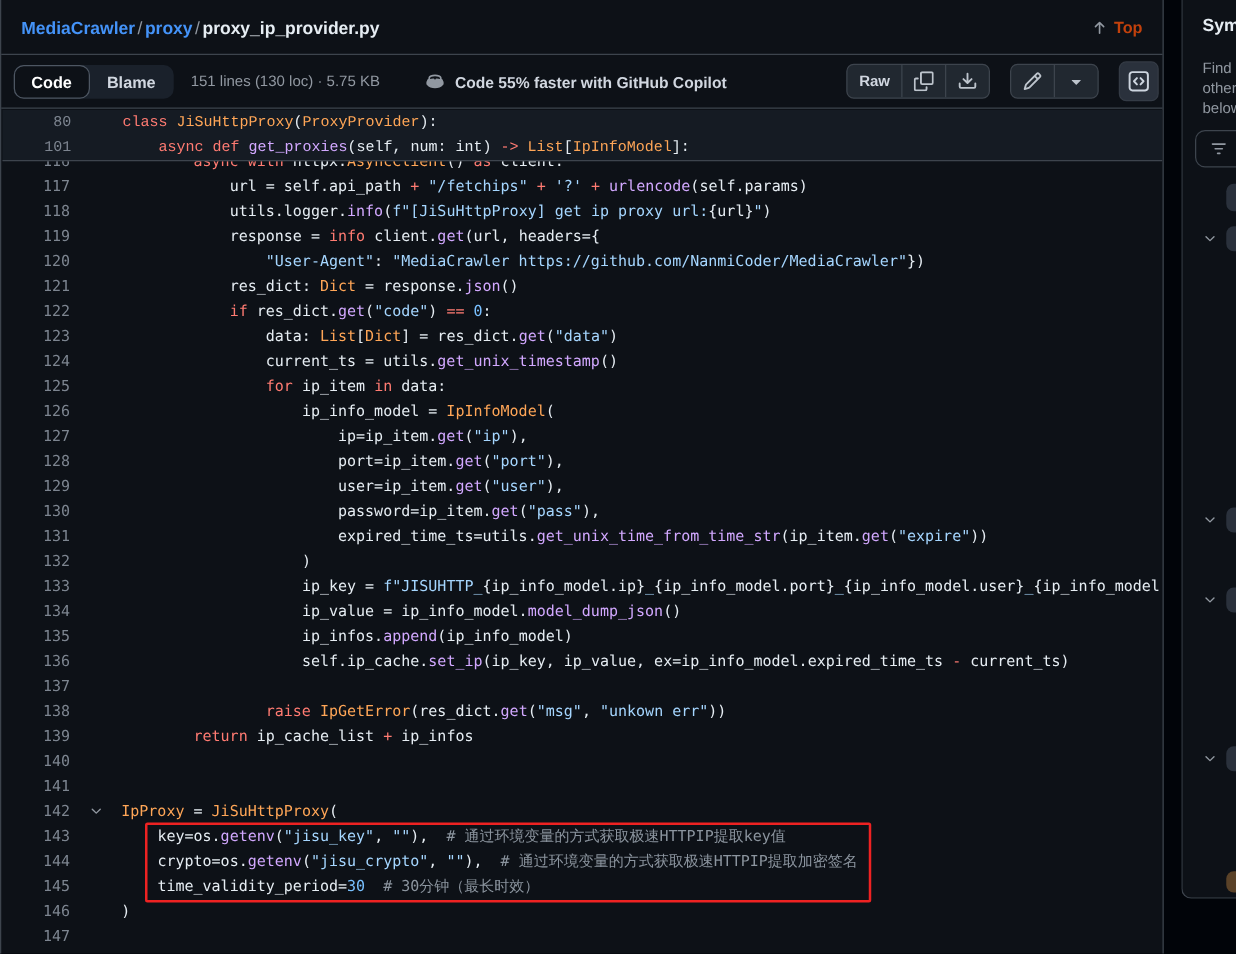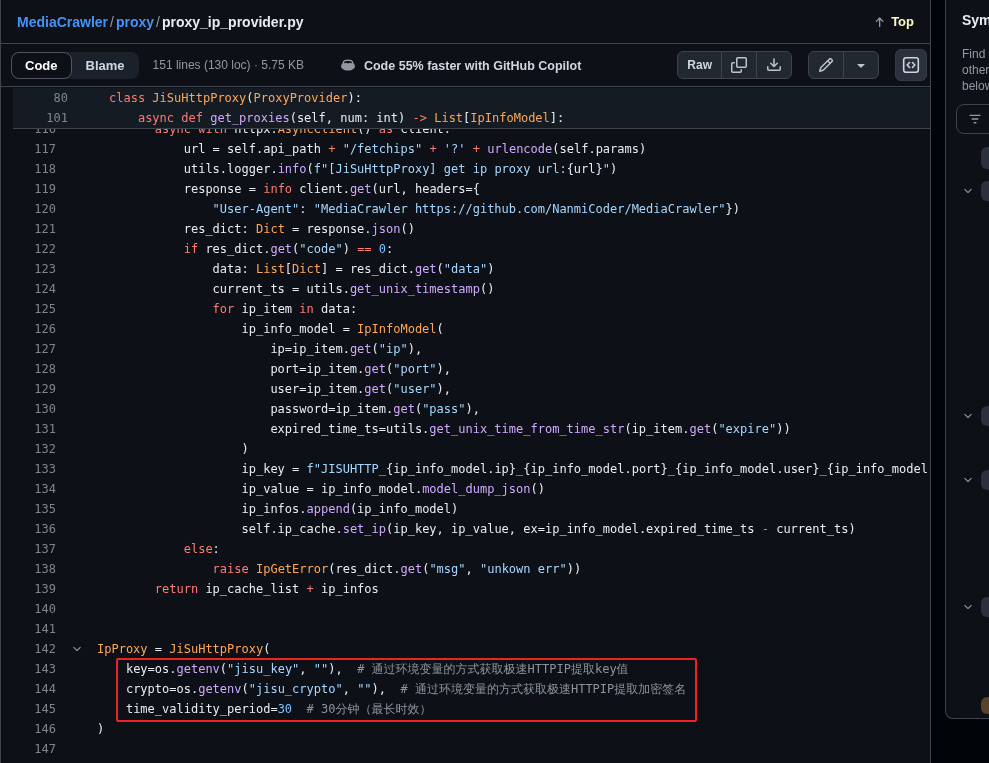--- a/index.html
+++ b/index.html
@@ -14,21 +14,21 @@
   
   .code-card{position:absolute;left:0;top:0;width:931px;height:763px;background:var(--bg-card);
     border-left:1px solid var(--border);border-right:1px solid var(--border);}
   .bar1{height:44px;border-bottom:1px solid var(--border);display:flex;align-items:center;padding:0 16px;}
   .crumb{font-size:14px;display:flex;align-items:center;gap:2px;white-space:nowrap;}
   .crumb .lnk{color:var(--link);font-weight:700;cursor:pointer;}
   .crumb .sep{color:var(--muted);font-weight:400;}
   .crumb .file{color:var(--text);font-weight:700;}
   .toplink{margin-left:auto;display:flex;align-items:center;gap:5px;cursor:pointer;}
   .toplink svg{color:var(--muted);}
-  .toplink span{font-size:13px;font-weight:700;color:#fef9c3;}
+  .toplink span{font-size:13px;font-weight:700;color:#c2410c;}
 
   .bar2{height:43px;border-bottom:1px solid var(--border);display:flex;align-items:center;padding:0 3px 0 10px;}
   .seg{display:flex;background:#1a212b;border-radius:8px;align-items:center;}
   .seg .tab{padding:5px 13px;font-size:13px;font-weight:700;color:#d1d7e0;border-radius:8px;cursor:pointer;border:1px solid transparent;}
   .seg .tab.active{background:var(--bg-card);border:1px solid #4d5662;color:#fff;}
   .fileinfo{margin-left:14px;font-size:12px;color:var(--muted);white-space:nowrap;}
   .copilot{margin-left:36px;display:flex;align-items:flex-end;gap:8px;white-space:nowrap;cursor:pointer;}
   .copilot svg{color:var(--muted);flex:none;}
   .copilot span{font-size:12.5px;font-weight:700;color:#d1d7e0;}
   .actions{margin-left:auto;display:flex;align-items:center;gap:16px;}
@@ -36,21 +36,21 @@
   .btn-seg{display:flex;align-items:center;padding:0 9px;color:#bdc4cc;cursor:pointer;border-left:1px solid var(--border);}
   .btn-seg:first-child{border-left:none;}
   .btn-seg .txt{font-size:12px;font-weight:700;color:#d1d7e0;}
   .sq-btn{width:32px;height:32px;background:#2a313c;border:1px solid #343b45;border-radius:6px;
     display:flex;align-items:center;justify-content:center;color:#cdd5df;cursor:pointer;}
 
   
   .code-area{position:absolute;top:88px;left:0;right:0;bottom:0;overflow:hidden;
     font-family:"DejaVu Sans Mono",monospace;font-size:12px;line-height:20px;}
   .lines{position:absolute;top:31px;left:0;right:0;z-index:1;}
-  .sticky{position:absolute;top:0;left:12px;right:0;z-index:5;background:var(--bg-sticky);border-bottom:1px solid var(--border);}
+  .sticky{position:absolute;top:0;left:1px;right:0;z-index:5;background:var(--bg-sticky);border-bottom:1px solid var(--border);font-family:Liberation Mono, monospace;}
   .row{display:flex;height:20px;white-space:pre;}
   .ln{width:55px;flex:none;text-align:right;color:var(--lnum);cursor:pointer;}
   .slot{width:41px;flex:none;position:relative;}
   .slot svg{position:absolute;left:15px;top:4px;}
   .src{flex:1;overflow:hidden;}
   .tk-k,.tk-op{color:#ff7b72;} .tk-p{color:#e6edf3;} .tk-s{color:#a5d6ff;}
   .tk-fn{color:#d2a8ff;} .tk-cl{color:#ffa657;} .tk-n{color:#79c0ff;} .tk-c{color:#8b949e;}
   .redbox{position:absolute;left:115px;top:570px;width:581px;height:64px;border-radius:2px;z-index:6;pointer-events:none;}
 
   
@@ -156,21 +156,21 @@
         <div class="row"><span class="ln">127</span><span class="slot"></span><span class="src"><span>                        </span><span class="tk-p">ip=ip_item.</span><span class="tk-fn">get</span><span class="tk-p">(</span><span class="tk-s">"ip"</span><span class="tk-p">),</span></span></div>
         <div class="row"><span class="ln">128</span><span class="slot"></span><span class="src"><span>                        </span><span class="tk-p">port=ip_item.</span><span class="tk-fn">get</span><span class="tk-p">(</span><span class="tk-s">"port"</span><span class="tk-p">),</span></span></div>
         <div class="row"><span class="ln">129</span><span class="slot"></span><span class="src"><span>                        </span><span class="tk-p">user=ip_item.</span><span class="tk-fn">get</span><span class="tk-p">(</span><span class="tk-s">"user"</span><span class="tk-p">),</span></span></div>
         <div class="row"><span class="ln">130</span><span class="slot"></span><span class="src"><span>                        </span><span class="tk-p">password=ip_item.</span><span class="tk-fn">get</span><span class="tk-p">(</span><span class="tk-s">"pass"</span><span class="tk-p">),</span></span></div>
         <div class="row"><span class="ln">131</span><span class="slot"></span><span class="src"><span>                        </span><span class="tk-p">expired_time_ts=utils.</span><span class="tk-fn">get_unix_time_from_time_str</span><span class="tk-p">(ip_item.</span><span class="tk-fn">get</span><span class="tk-p">(</span><span class="tk-s">"expire"</span><span class="tk-p">))</span></span></div>
         <div class="row"><span class="ln">132</span><span class="slot"></span><span class="src"><span>                    </span><span class="tk-p">)</span></span></div>
         <div class="row"><span class="ln">133</span><span class="slot"></span><span class="src"><span>                    </span><span class="tk-p">ip_key = </span><span class="tk-s">f"JISUHTTP_</span><span class="tk-p">{ip_info_model.ip}</span><span class="tk-s">_</span><span class="tk-p">{ip_info_model.port}</span><span class="tk-s">_</span><span class="tk-p">{ip_info_model.user}</span><span class="tk-s">_</span><span class="tk-p">{ip_info_model</span></span></div>
         <div class="row"><span class="ln">134</span><span class="slot"></span><span class="src"><span>                    </span><span class="tk-p">ip_value = ip_info_model.</span><span class="tk-fn">model_dump_json</span><span class="tk-p">()</span></span></div>
         <div class="row"><span class="ln">135</span><span class="slot"></span><span class="src"><span>                    </span><span class="tk-p">ip_infos.</span><span class="tk-fn">append</span><span class="tk-p">(ip_info_model)</span></span></div>
         <div class="row"><span class="ln">136</span><span class="slot"></span><span class="src"><span>                    </span><span class="tk-p">self.ip_cache.</span><span class="tk-fn">set_ip</span><span class="tk-p">(ip_key, ip_value, ex=ip_info_model.expired_time_ts </span><span class="tk-op">-</span><span class="tk-p"> current_ts)</span></span></div>
-        <div class="row"><span class="ln">137</span><span class="slot"></span><span class="src"><span>            </span><span class="tk-k">else</span><span class="tk-p">:</span></span></div>
+        <div class="row"><span class="ln">137</span><span class="slot"></span></div>
         <div class="row"><span class="ln">138</span><span class="slot"></span><span class="src"><span>                </span><span class="tk-k">raise</span><span class="tk-p"> </span><span class="tk-cl">IpGetError</span><span class="tk-p">(res_dict.</span><span class="tk-fn">get</span><span class="tk-p">(</span><span class="tk-s">"msg"</span><span class="tk-p">, </span><span class="tk-s">"unkown err"</span><span class="tk-p">))</span></span></div>
         <div class="row"><span class="ln">139</span><span class="slot"></span><span class="src"><span>        </span><span class="tk-k">return</span><span class="tk-p"> ip_cache_list </span><span class="tk-op">+</span><span class="tk-p"> ip_infos</span></span></div>
         <div class="row"><span class="ln">140</span><span class="slot"></span><span class="src"></span></div>
         <div class="row"><span class="ln">141</span><span class="slot"></span><span class="src"></span></div>
         <div class="row"><span class="ln">142</span><span class="slot"><svg width="12" height="12" viewBox="0 0 16 16">
               <path fill="#9198a1" d="M12.78 5.22a.749.749 0 0 1 0 1.06l-4.25 4.25a.749.749 0 0 1-1.06 0L3.22 6.28a.749.749 0 1 1 1.06-1.06L8 8.939l3.72-3.72a.749.749 0 0 1 1.06 0Z"></path>
             </svg></span><span class="src"><span class="tk-cl">IpProxy</span><span class="tk-p"> = </span><span class="tk-cl">JiSuHttpProxy</span><span class="tk-p">(</span></span></div>
         <div class="row"><span class="ln">143</span><span class="slot"></span><span class="src"><span>    </span><span class="tk-p">key=os.</span><span class="tk-fn">getenv</span><span class="tk-p">(</span><span class="tk-s">"jisu_key"</span><span class="tk-p">, </span><span class="tk-s">""</span><span class="tk-p">),  </span><span class="tk-c"># 通过环境变量的方式获取极速HTTPIP提取key值</span></span></div>
         <div class="row"><span class="ln">144</span><span class="slot"></span><span class="src"><span>    </span><span class="tk-p">crypto=os.</span><span class="tk-fn">getenv</span><span class="tk-p">(</span><span class="tk-s">"jisu_crypto"</span><span class="tk-p">, </span><span class="tk-s">""</span><span class="tk-p">),  </span><span class="tk-c"># 通过环境变量的方式获取极速HTTPIP提取加密签名</span></span></div>
         <div class="row"><span class="ln">145</span><span class="slot"></span><span class="src"><span>    </span><span class="tk-p">time_validity_period=</span><span class="tk-n">30</span><span class="tk-p">  </span><span class="tk-c"># 30分钟（最长时效）</span></span></div>

